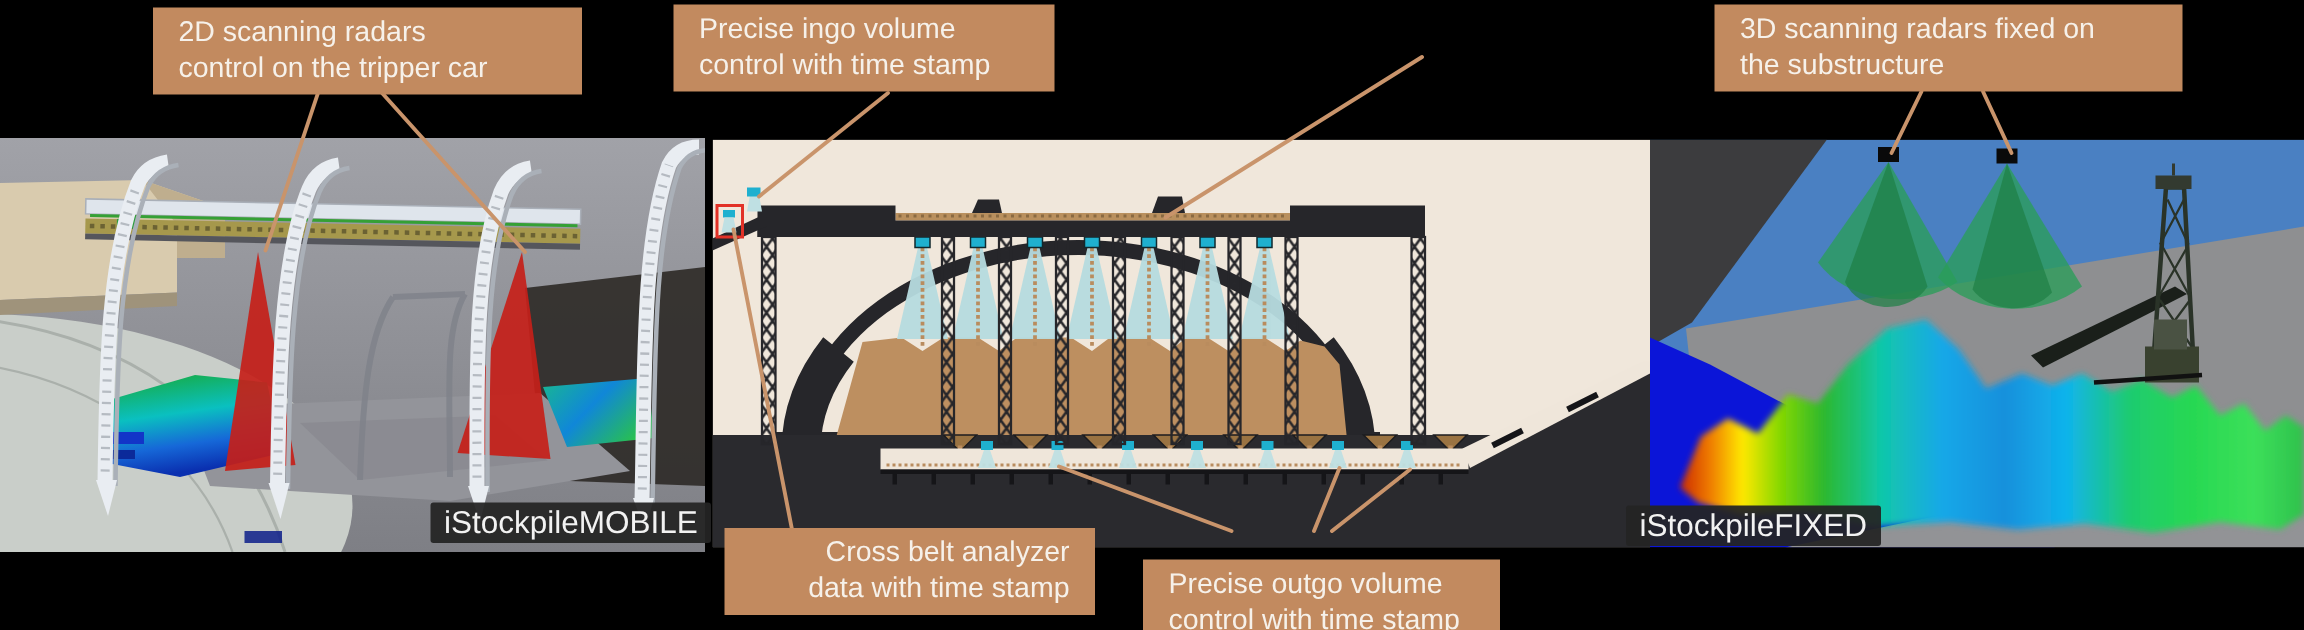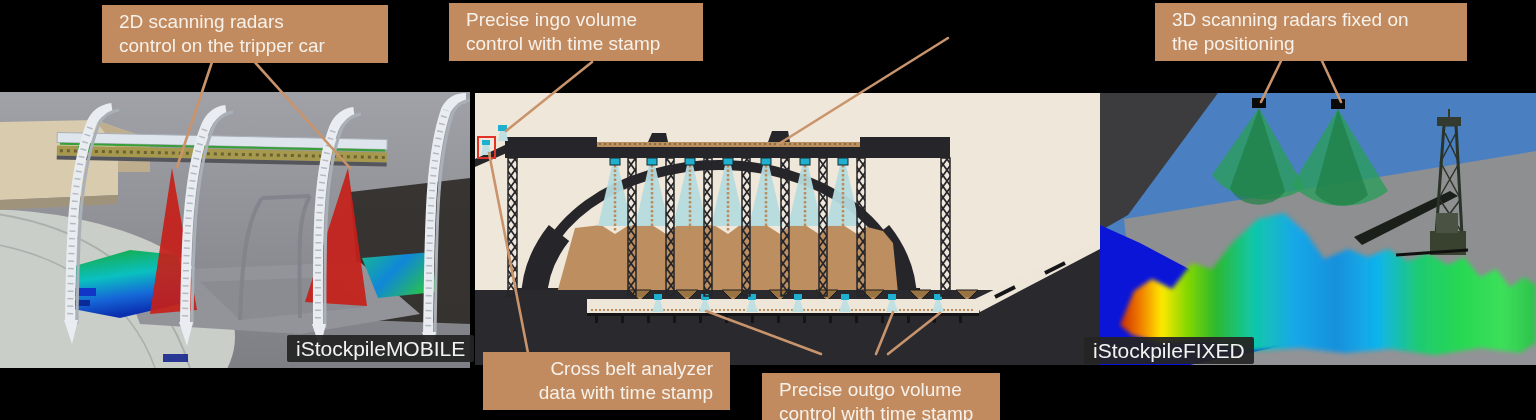--- a/index.html
+++ b/index.html
@@ -12,21 +12,21 @@
   #panel-fixed{left:1100px;top:93px;width:436px;height:272px;}
   .leaders{position:absolute;left:0;top:0;width:1536px;height:420px;pointer-events:none;}
   .callout{position:absolute;background:#c28a5f;color:#f6f1ea;font-size:19px;line-height:24px;
            padding:5px 17px;box-sizing:border-box;}
   .callout span{display:block;}
   .panel-label{position:absolute;background:rgba(36,36,36,.94);color:#f2f2f2;font-size:21px;
                line-height:25px;padding:1px 9px;border-radius:2px;white-space:nowrap;}
   #callout-0{left:102px;top:5px;width:286px;}
   #callout-1{left:449px;top:3px;width:254px;}
   #callout-2{left:830px;top:3px;width:243px;}
-  #callout-3{left:1143px;top:3px;width:312px;margin-left:12px;}
+  #callout-3{left:1143px;top:3px;width:312px;}
   #callout-4{left:483px;top:352px;width:247px;text-align:right;}
   #callout-5{left:762px;top:373px;width:238px;}
   #label-mobile{left:287px;top:335px;}
   #label-fixed{left:1084px;top:337px;}
 </style>
 </head>
 <body>
 
 <div class="canvas">
 
@@ -360,21 +360,21 @@
   <div class="callout" id="callout-0">
     <span>2D scanning radars</span>
     <span>control on the tripper car</span>
   </div>
   <div class="callout" id="callout-1">
     <span>Precise ingo volume</span>
     <span>control with time stamp</span>
   </div>
   <div class="callout" id="callout-3">
     <span>3D scanning radars fixed on</span>
-    <span>the positioning</span>
+    <span>the substructure</span>
   </div>
   <div class="callout" id="callout-4">
     <span>Cross belt analyzer</span>
     <span>data with time stamp</span>
   </div>
   <div class="callout" id="callout-5">
     <span>Precise outgo volume</span>
     <span>control with time stamp</span>
   </div>
 

